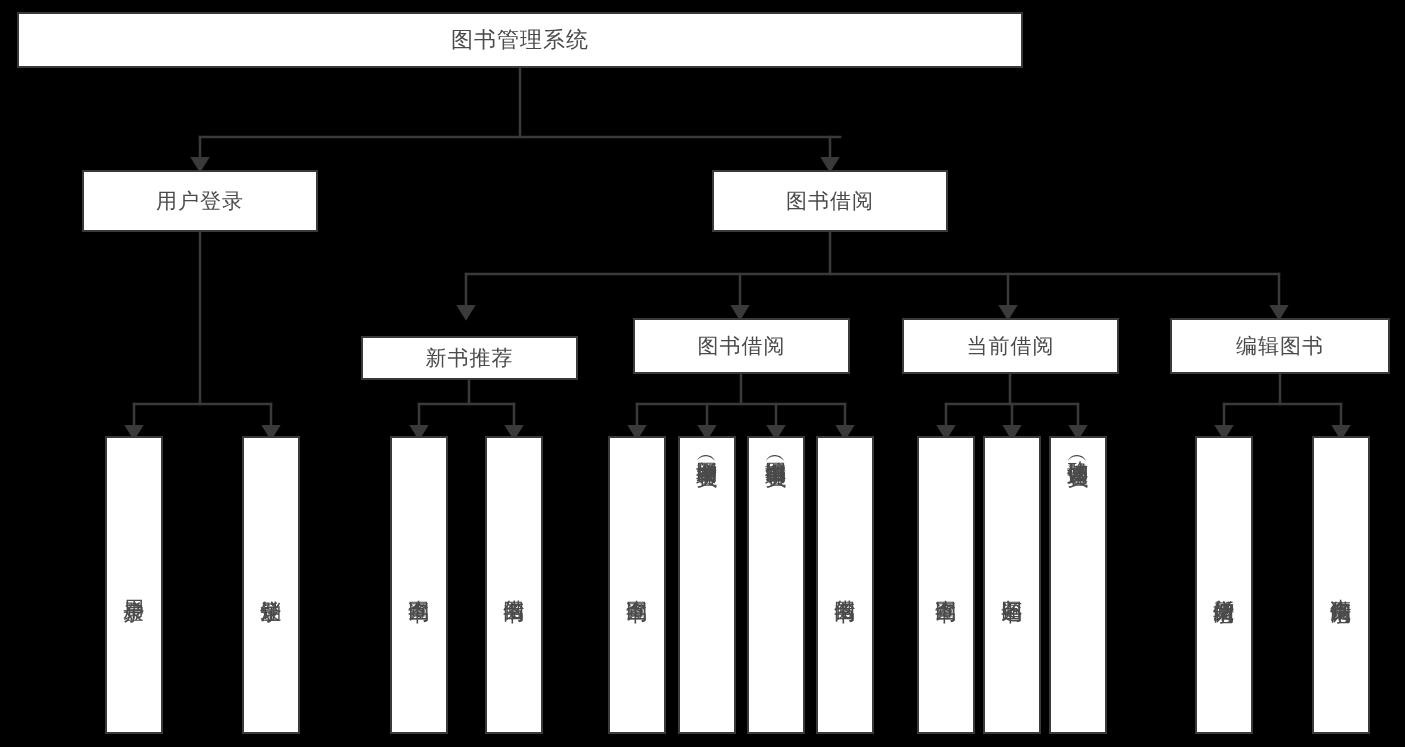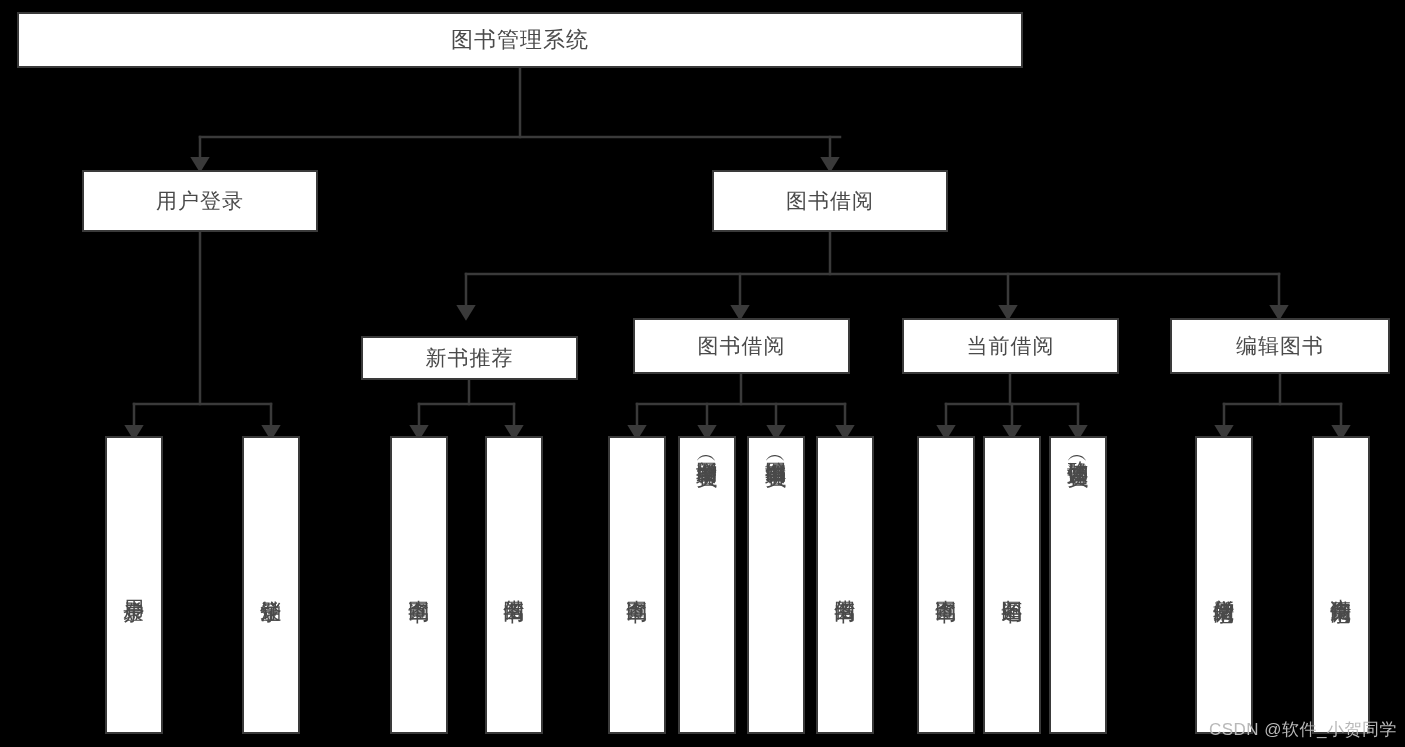--- a/index.html
+++ b/index.html
@@ -202,15 +202,14 @@
     <span class="vtext">确认归还（管理员）</span>
   </div>
 
   <div class="node v center" style="left:1195px; top:436px; width:58px; height:298px;">
     <span class="vtext">新增借阅记录</span>
   </div>
   <div class="node v center" style="left:1312px; top:436px; width:58px; height:298px;">
     <span class="vtext">查询借阅记录</span>
   </div>
 
-  <div class="watermark">CSDN @软件_小贺同学</div>
 
 </div>
 
 </body></html>

